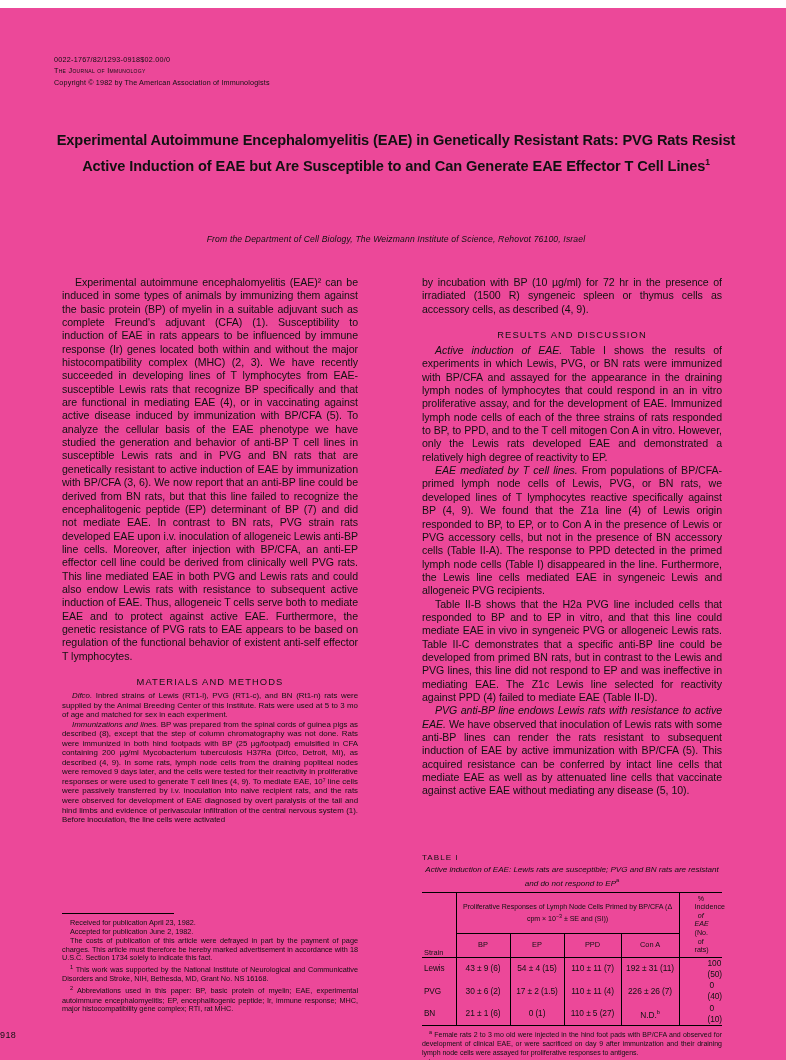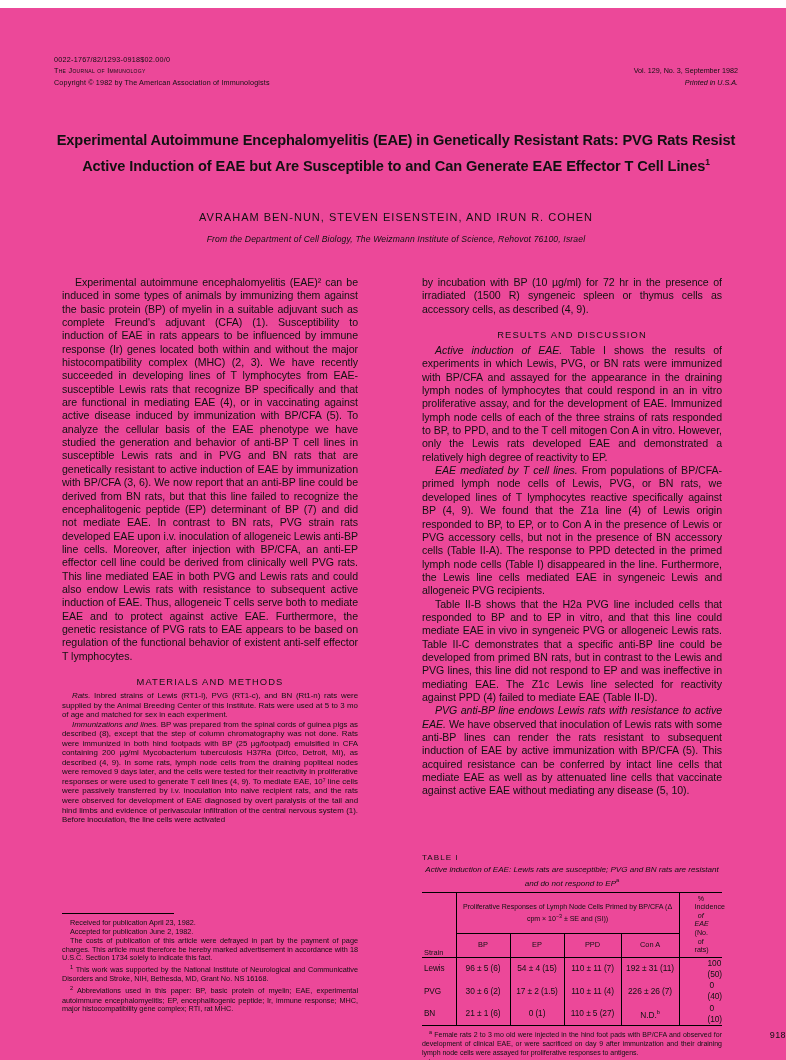--- a/index.html
+++ b/index.html
@@ -220,60 +220,54 @@
     text-indent: 7px;
     letter-spacing: -0.02px;
   }
   p.tfn sup { font-size: 5.4px; vertical-align: super; }
 
   
   .page-num {
     position: absolute;
     left: 0; top: 1022px;
     width: 786px;
-    text-align: right;
+    text-align: left;
     font-size: 9px;
     letter-spacing: .4px;
   }
 </style>
 </head>
 <body>
 
 <div class="page">
 
   <div class="masthead">
     <div class="masthead-left">
       <div class="issn">0022-1767/82/1293-0918$02.00/0</div>
       <div class="smallcaps">The Journal of Immunology</div>
       <div>Copyright © 1982 by The American Association of Immunologists</div>
     </div>
-    <div class="masthead-right">
-      <div style="height:11.4px"></div>
-      <div>Vol. 129, No. 3, September 1982</div>
-      <div class="ital">Printed in U.S.A.</div>
-    </div>
   </div>
 
   <div class="title-block">
     <h1 class="title">
       <span>Experimental Autoimmune Encephalomyelitis (EAE) in Genetically Resistant Rats: PVG</span>
       <span>Rats Resist Active Induction of EAE but Are Susceptible to and Can Generate EAE Effector</span>
       <span>T Cell Lines</span><sup>1</sup>
     </h1>
   </div>
 
-  <div class="authors">AVRAHAM BEN-NUN, STEVEN EISENSTEIN, AND IRUN R. COHEN</div>
   <div class="affil">From the Department of Cell Biology, The Weizmann Institute of Science, Rehovot 76100, Israel</div>
 
   <div class="col-left">
     <p class="body">Experimental autoimmune encephalomyelitis (EAE)² can be induced in some types of animals by immunizing them against the basic protein (BP) of myelin in a suitable adjuvant such as complete Freund's adjuvant (CFA) (1). Susceptibility to induction of EAE in rats appears to be influenced by immune response (Ir) genes located both within and without the major histocompatibility complex (MHC) (2, 3). We have recently succeeded in developing lines of T lymphocytes from EAE-susceptible Lewis rats that recognize BP specifically and that are functional in mediating EAE (4), or in vaccinating against active disease induced by immunization with BP/CFA (5). To analyze the cellular basis of the EAE phenotype we have studied the generation and behavior of anti-BP T cell lines in susceptible Lewis rats and in PVG and BN rats that are genetically resistant to active induction of EAE by immunization with BP/CFA (3, 6). We now report that an anti-BP line could be derived from BN rats, but that this line failed to recognize the encephalitogenic peptide (EP) determinant of BP (7) and did not mediate EAE. In contrast to BN rats, PVG strain rats developed EAE upon i.v. inoculation of allogeneic Lewis anti-BP line cells. Moreover, after injection with BP/CFA, an anti-EP effector cell line could be derived from clinically well PVG rats. This line mediated EAE in both PVG and Lewis rats and could also endow Lewis rats with resistance to subsequent active induction of EAE. Thus, allogeneic T cells serve both to mediate EAE and to protect against active EAE. Furthermore, the genetic resistance of PVG rats to EAE appears to be based on regulation of the functional behavior of existent anti-self effector T lymphocytes.</p>
 
     <div class="section-head">MATERIALS AND METHODS</div>
 
-    <p class="meth"><span class="runin">Rats.</span><span> Inbred strains of Lewis (RT1-l), PVG (RT1-c), and BN (Rt1-n) rats were supplied by the Animal Breeding Center of this Institute. Rats were used at 5 to 3 mo of age and matched for sex in each experiment.</span></p>
+    <p class="meth"><span class="runin">Difco.</span><span> Inbred strains of Lewis (RT1-l), PVG (RT1-c), and BN (Rt1-n) rats were supplied by the Animal Breeding Center of this Institute. Rats were used at 5 to 3 mo of age and matched for sex in each experiment.</span></p>
 
     <p class="meth"><span class="runin">Immunizations and lines.</span><span> BP was prepared from the spinal cords of guinea pigs as described (8), except that the step of column chromatography was not done. Rats were immunized in both hind footpads with BP (25 µg/footpad) emulsified in CFA containing 200 µg/ml Mycobacterium tuberculosis H37Ra (Difco, Detroit, MI), as described (4, 9). In some rats, lymph node cells from the draining popliteal nodes were removed 9 days later, and the cells were tested for their reactivity in proliferative responses or were used to generate T cell lines (4, 9). To mediate EAE, 10⁷ line cells were passively transferred by i.v. inoculation into naive recipient rats, and the rats were observed for development of EAE diagnosed by overt paralysis of the tail and hind limbs and evidence of perivascular infiltration of the central nervous system (1). Before inoculation, the line cells were activated</span></p>
   </div>
 
   <div class="fn-rule"></div>
 
   <div class="footnotes">
     <p class="fn">Received for publication April 23, 1982.</p>
     <p class="fn">Accepted for publication June 2, 1982.</p>
     <p class="fn">The costs of publication of this article were defrayed in part by the payment of page charges. This article must therefore be hereby marked advertisement in accordance with 18 U.S.C. Section 1734 solely to indicate this fact.</p>
@@ -329,21 +323,21 @@
         <tr>
           <th class="rule-bottom hdr-sub vline-r">BP</th>
           <th class="rule-bottom hdr-sub vline-r">EP</th>
           <th class="rule-bottom hdr-sub vline-r">PPD</th>
           <th class="rule-bottom hdr-sub vline-r">Con A</th>
         </tr>
       </thead>
       <tbody>
         <tr>
           <td class="cell strain vline-r">Lewis</td>
-          <td class="cell vline-r">96 ± 5 (6)</td>
+          <td class="cell vline-r">43 ± 9 (6)</td>
           <td class="cell vline-r">54 ± 4 (15)</td>
           <td class="cell vline-r">110 ± 11 (7)</td>
           <td class="cell vline-r">192 ± 31 (11)</td>
           <td class="cell inc">100 (50)</td>
         </tr>
         <tr>
           <td class="cell strain vline-r">PVG</td>
           <td class="cell vline-r">30 ± 6 (2)</td>
           <td class="cell vline-r">17 ± 2 (1.5)</td>
           <td class="cell vline-r">110 ± 11 (4)</td>

